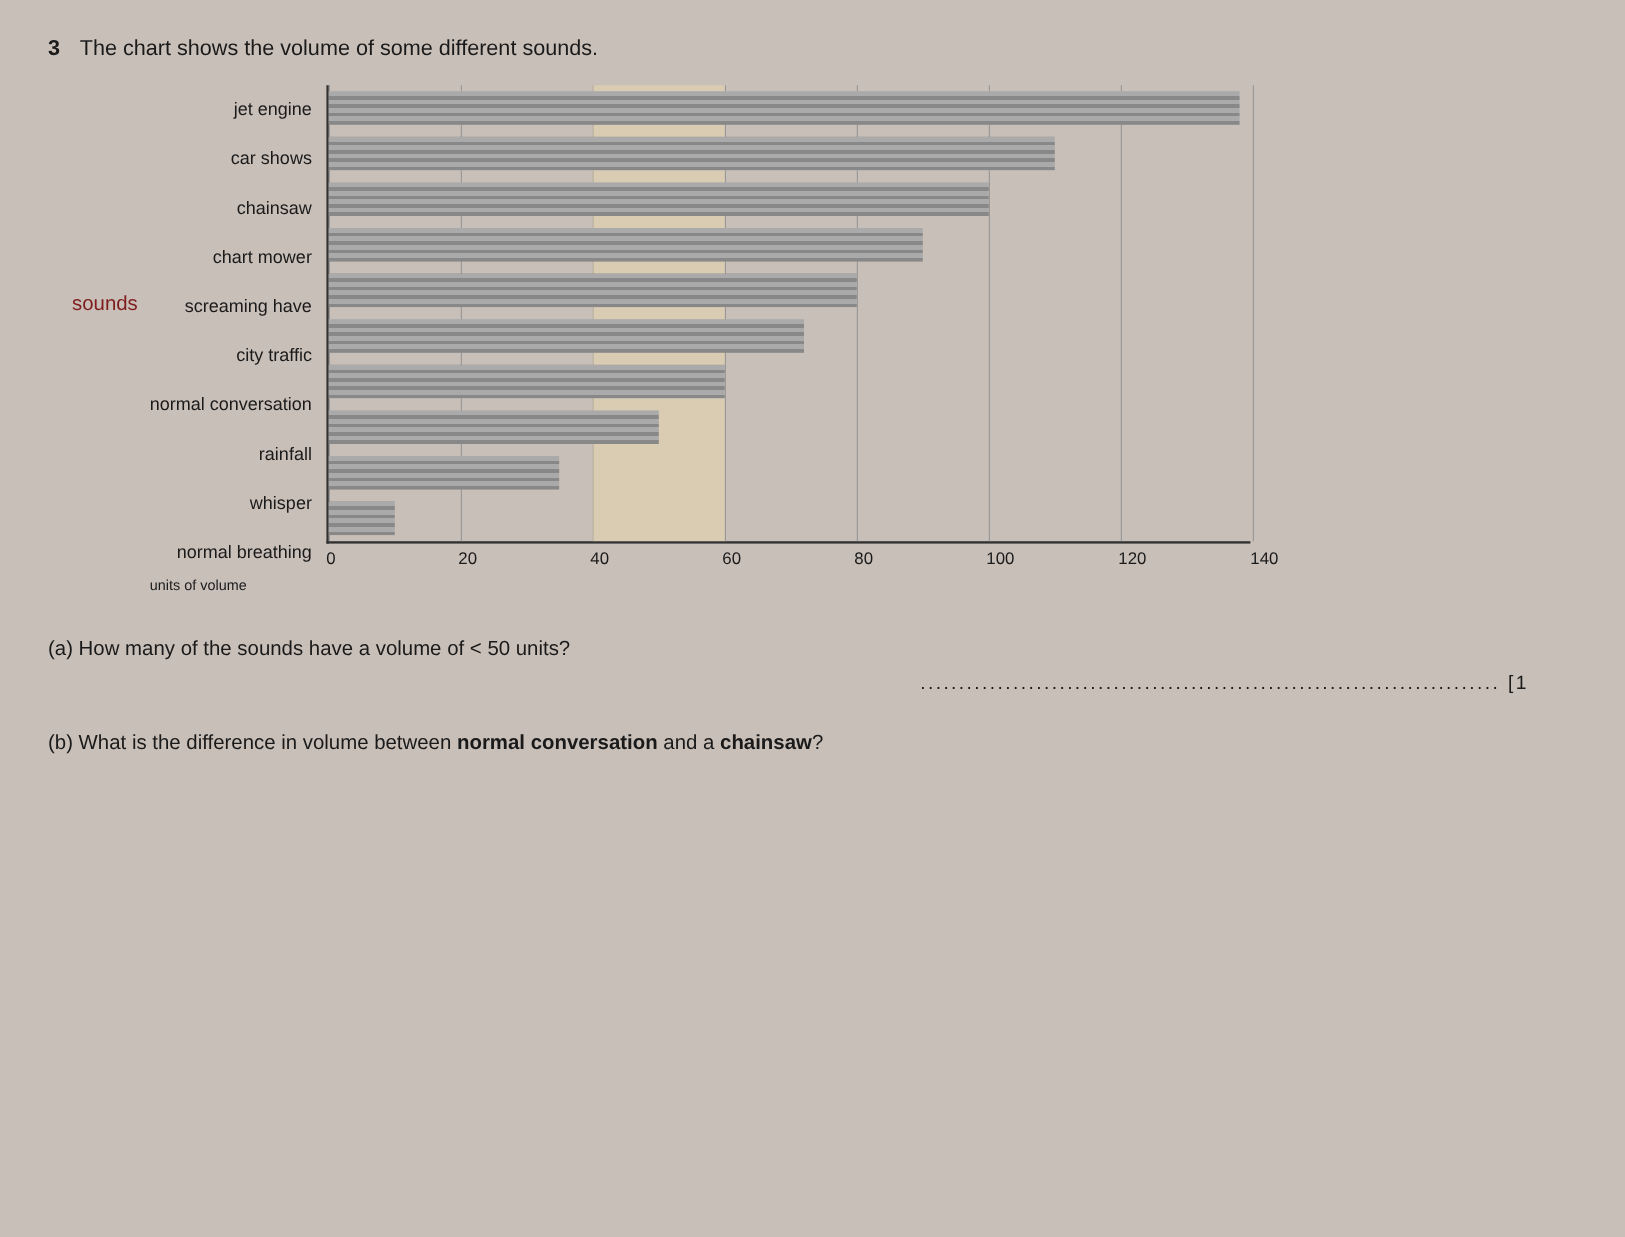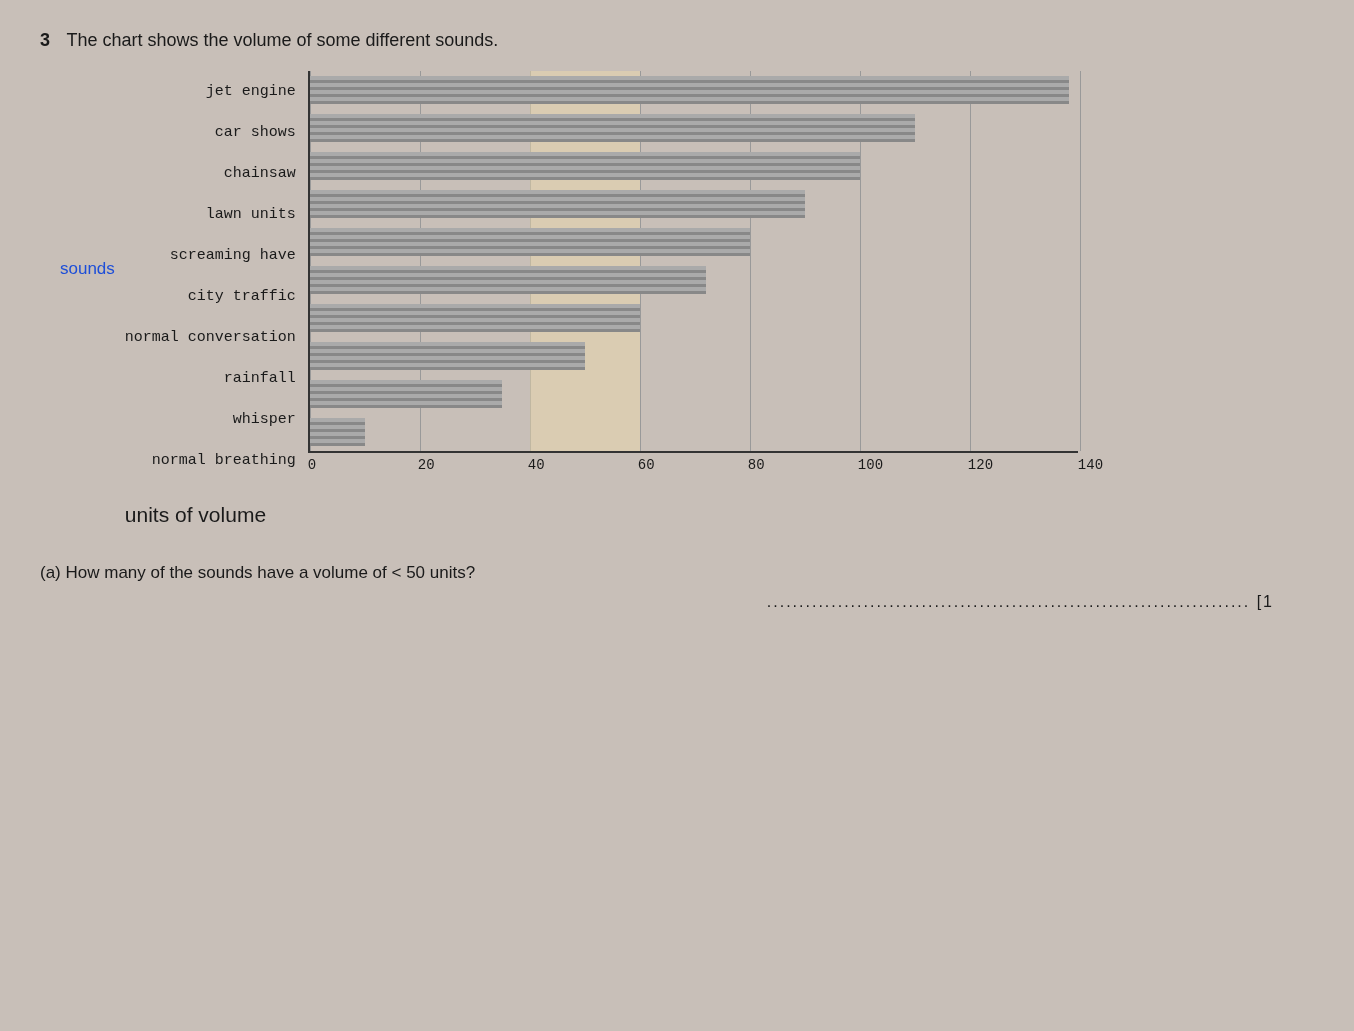--- a/index.html
+++ b/index.html
@@ -29,36 +29,35 @@
     .chart-area {
       display: flex;
       margin-top: 20px;
       margin-left: 20px;
       align-items: center;
     }
 
     .y-axis-label-outer {
       writing-mode: horizontal-tb;
       font-size: 17px;
-      color: #1d4ed8;
+      color: #7f1d1d;
       margin-right: 10px;
       align-self: center;
       margin-top: -60px;
     }
 
     .chart-container {
       display: flex;
       flex-direction: column;
       align-items: flex-start;
     }
 
     .chart-rows {
       display: flex;
       flex-direction: row;
-      font-family: Liberation Mono, monospace;
     }
 
     .labels-col {
       display: flex;
       flex-direction: column;
       justify-content: space-around;
       align-items: flex-end;
       padding-right: 8px;
     }
 
@@ -122,23 +121,22 @@
 
     .tick-label {
       font-size: 14px;
       text-align: center;
       width: 0;
       position: absolute;
       transform: translateX(-50%);
     }
 
     .x-axis-title {
-      font-size: 21px;
+      font-size: 12px;
       text-align: center;
-      margin-top: 22px;
     }
 
     .question-section {
       margin-top: 36px;
     }
 
     .question-a {
       font-size: 17px;
       margin-bottom: 10px;
     }
@@ -178,21 +176,21 @@
 <div class="chart-area">
   <div class="y-axis-label-outer">sounds</div>
 
   <div class="chart-container">
     <div class="chart-rows">
 
       <div class="labels-col" id="labels-col">
           <div class="label-item">jet engine</div>
           <div class="label-item">car shows</div>
           <div class="label-item">chainsaw</div>
-          <div class="label-item">lawn units</div>
+          <div class="label-item">chart mower</div>
           <div class="label-item">screaming have</div>
           <div class="label-item">city traffic</div>
           <div class="label-item">normal conversation</div>
           <div class="label-item">rainfall</div>
           <div class="label-item">whisper</div>
           <div class="label-item">normal breathing</div>
         </div>
 
       <div class="bars-and-axes">
         <div class="bars-col" id="bars-col" style="position: relative; width: 770px;">
@@ -256,13 +254,16 @@
 
 <div class="question-section">
   <div class="question-a">
     <span>(a)  How many of the sounds have a volume of &lt; 50 units?</span>
   </div>
   <div class="answer-line">
     <span>...........................................................................  </span>
     <span>[1</span>
   </div>
 
+  <div class="question-b">
+    <span>(b)  What is the difference in volume between </span><strong>normal conversation</strong><span> and a </span><strong>chainsaw</strong><span>?</span>
+  </div>
 </div>
 
 </body></html>

